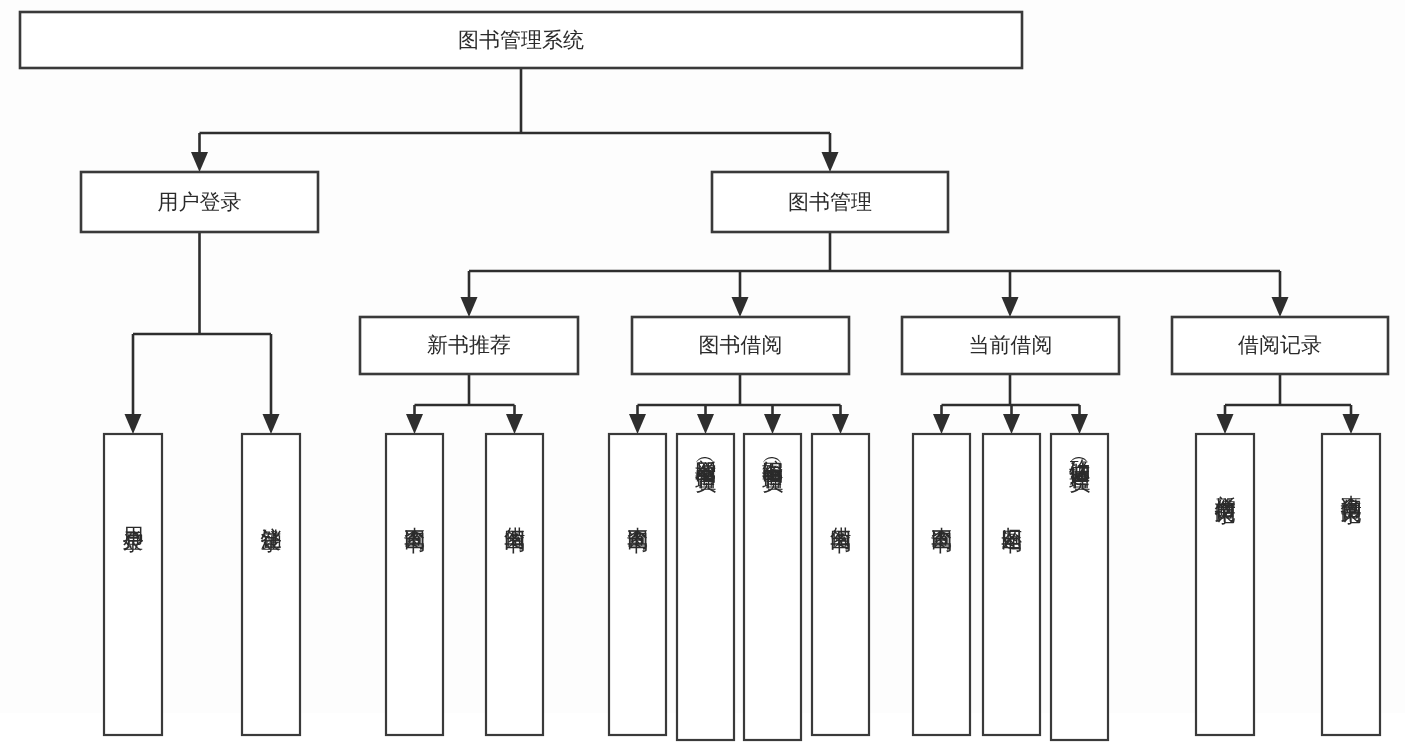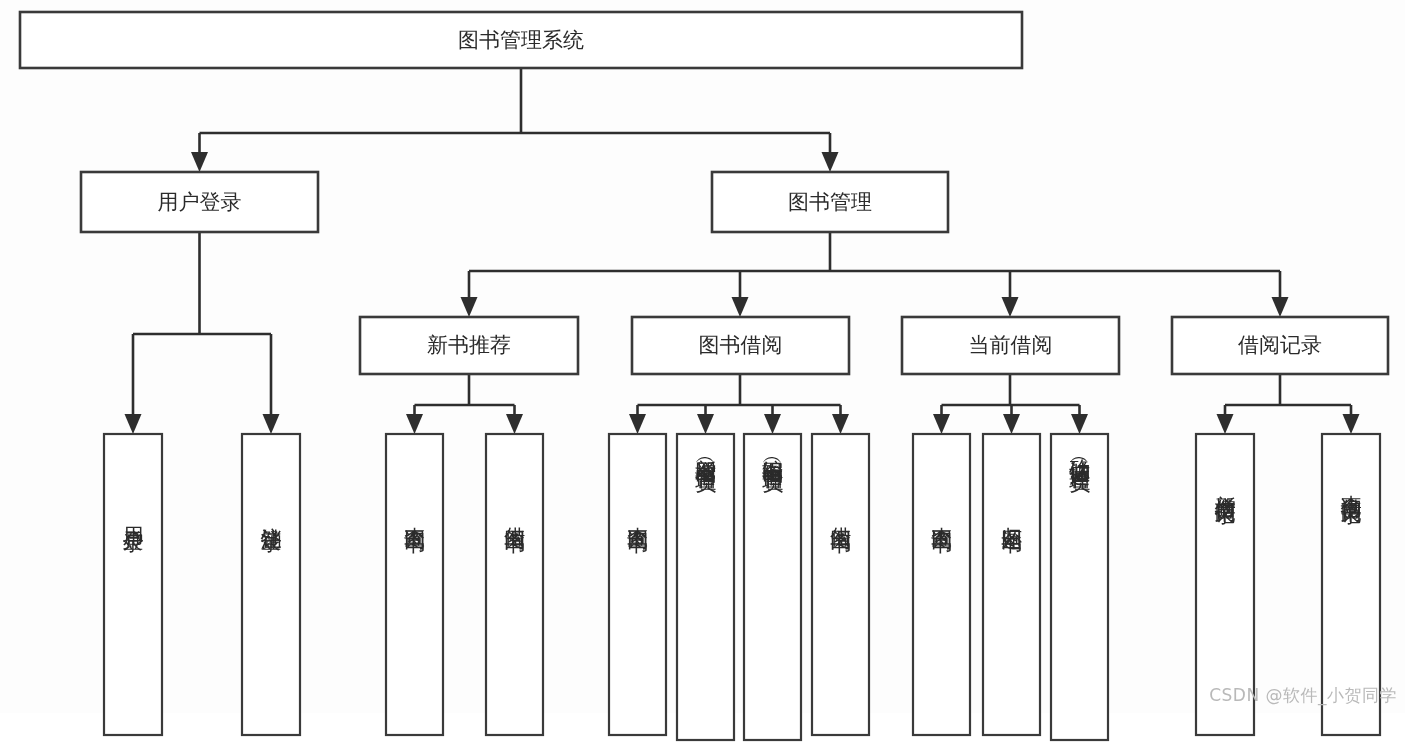--- a/index.html
+++ b/index.html
@@ -217,14 +217,13 @@
   <div class="node-label-v" style="left:637.5px; top:510px;">查询图书</div>
   <div class="node-label-v" style="left:705.5px; top:442px;">新增图书（管理员）</div>
   <div class="node-label-v" style="left:772.5px; top:442px;">编辑图书（管理员）</div>
   <div class="node-label-v" style="left:840.5px; top:510px;">借阅图书</div>
   <div class="node-label-v" style="left:941.5px; top:510px;">查询图书</div>
   <div class="node-label-v" style="left:1011.5px; top:510px;">归还图书</div>
   <div class="node-label-v" style="left:1079.5px; top:442px;">确认归还（管理员）</div>
   <div class="node-label-v" style="left:1225px; top:478px;">新增借阅记录</div>
   <div class="node-label-v" style="left:1351px; top:478px;">查询借阅记录</div>
 
-  <div id="watermark">CSDN @软件_小贺同学</div>
 </div>
 
 </body></html>

